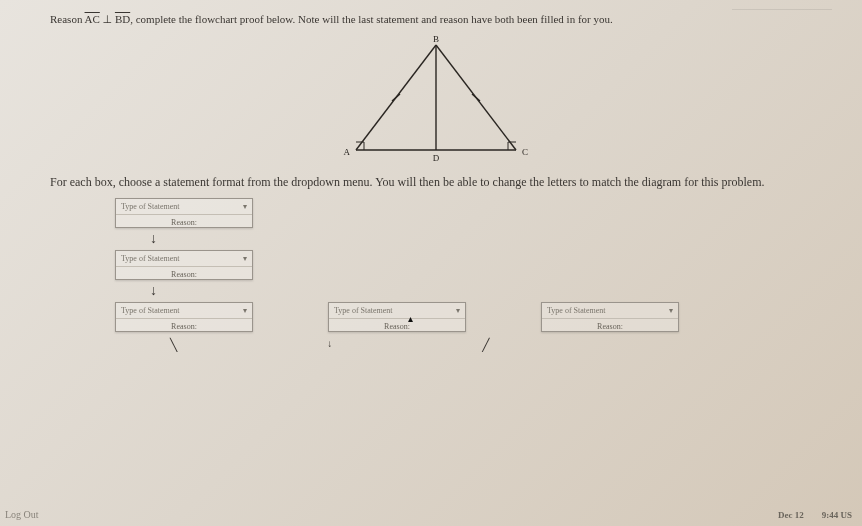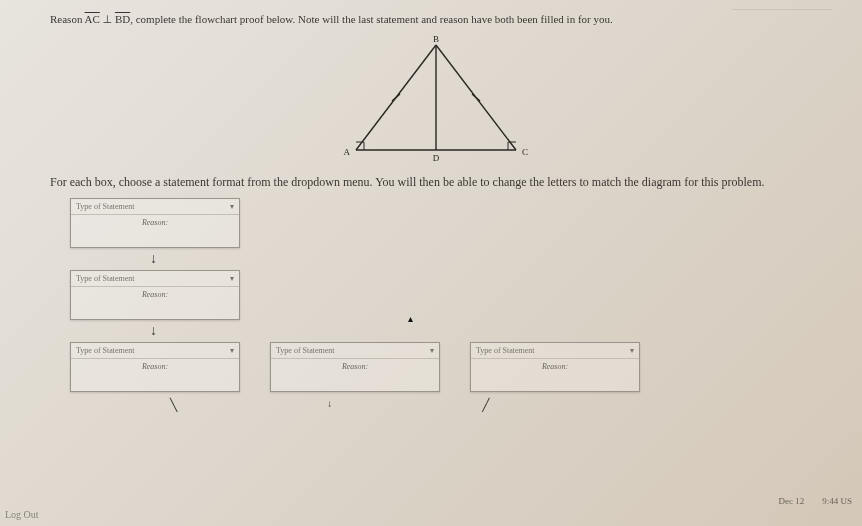--- a/index.html
+++ b/index.html
@@ -37,47 +37,47 @@
     flex-direction: column;
     align-items: center;
     gap: 4px;
   }
   .flow-row {
     display: flex;
     gap: 30px;
     align-items: flex-start;
   }
   .box {
-    width: 170px;
+    width: 138px;
     border: 1px solid #9a948c;
     background: rgba(255,255,255,0.25);
     padding: 0;
     font-size: 8px;
     box-shadow: 0 1px 2px rgba(0,0,0,0.15);
+    margin-left: 45px;
   }
   .box .stmt {
     display: flex;
     align-items: center;
     justify-content: space-between;
     padding: 3px 5px;
     border-bottom: 1px solid #c4beb4;
     color: #7a756c;
     font-size: 8px;
   }
   .box .chev {
     font-size: 8px;
     color: #7a756c;
   }
   .box .reason-row {
     display: flex;
     justify-content: center;
-    padding: 3px 5px 20px 5px;
+    padding: 3px 5px 0 5px;
     font-size: 8px;
     color: #6a655c;
-    font-style: italic;
   }
   .arrow {
     font-size: 14px;
     color: #3a3632;
     line-height: 1;
   }
   .diag-arrow {
     font-size: 12px;
     color: #3a3632;
     margin-top: 2px;
@@ -85,25 +85,26 @@
   .logout {
     position: absolute;
     left: 5px;
     bottom: 6px;
     font-size: 10px;
     color: #8a857c;
   }
   .footer-right {
     position: absolute;
     right: 10px;
-    bottom: 20px;
+    bottom: 6px;
     font-size: 9px;
     color: #6a655c;
     display: flex;
     gap: 18px;
+    font-weight: bold;
   }
   .cursor {
     position: absolute;
     left: 408px;
     top: 313px;
     font-size: 10px;
     color: #111;
     pointer-events: none;
   }
   .top-spacer {

